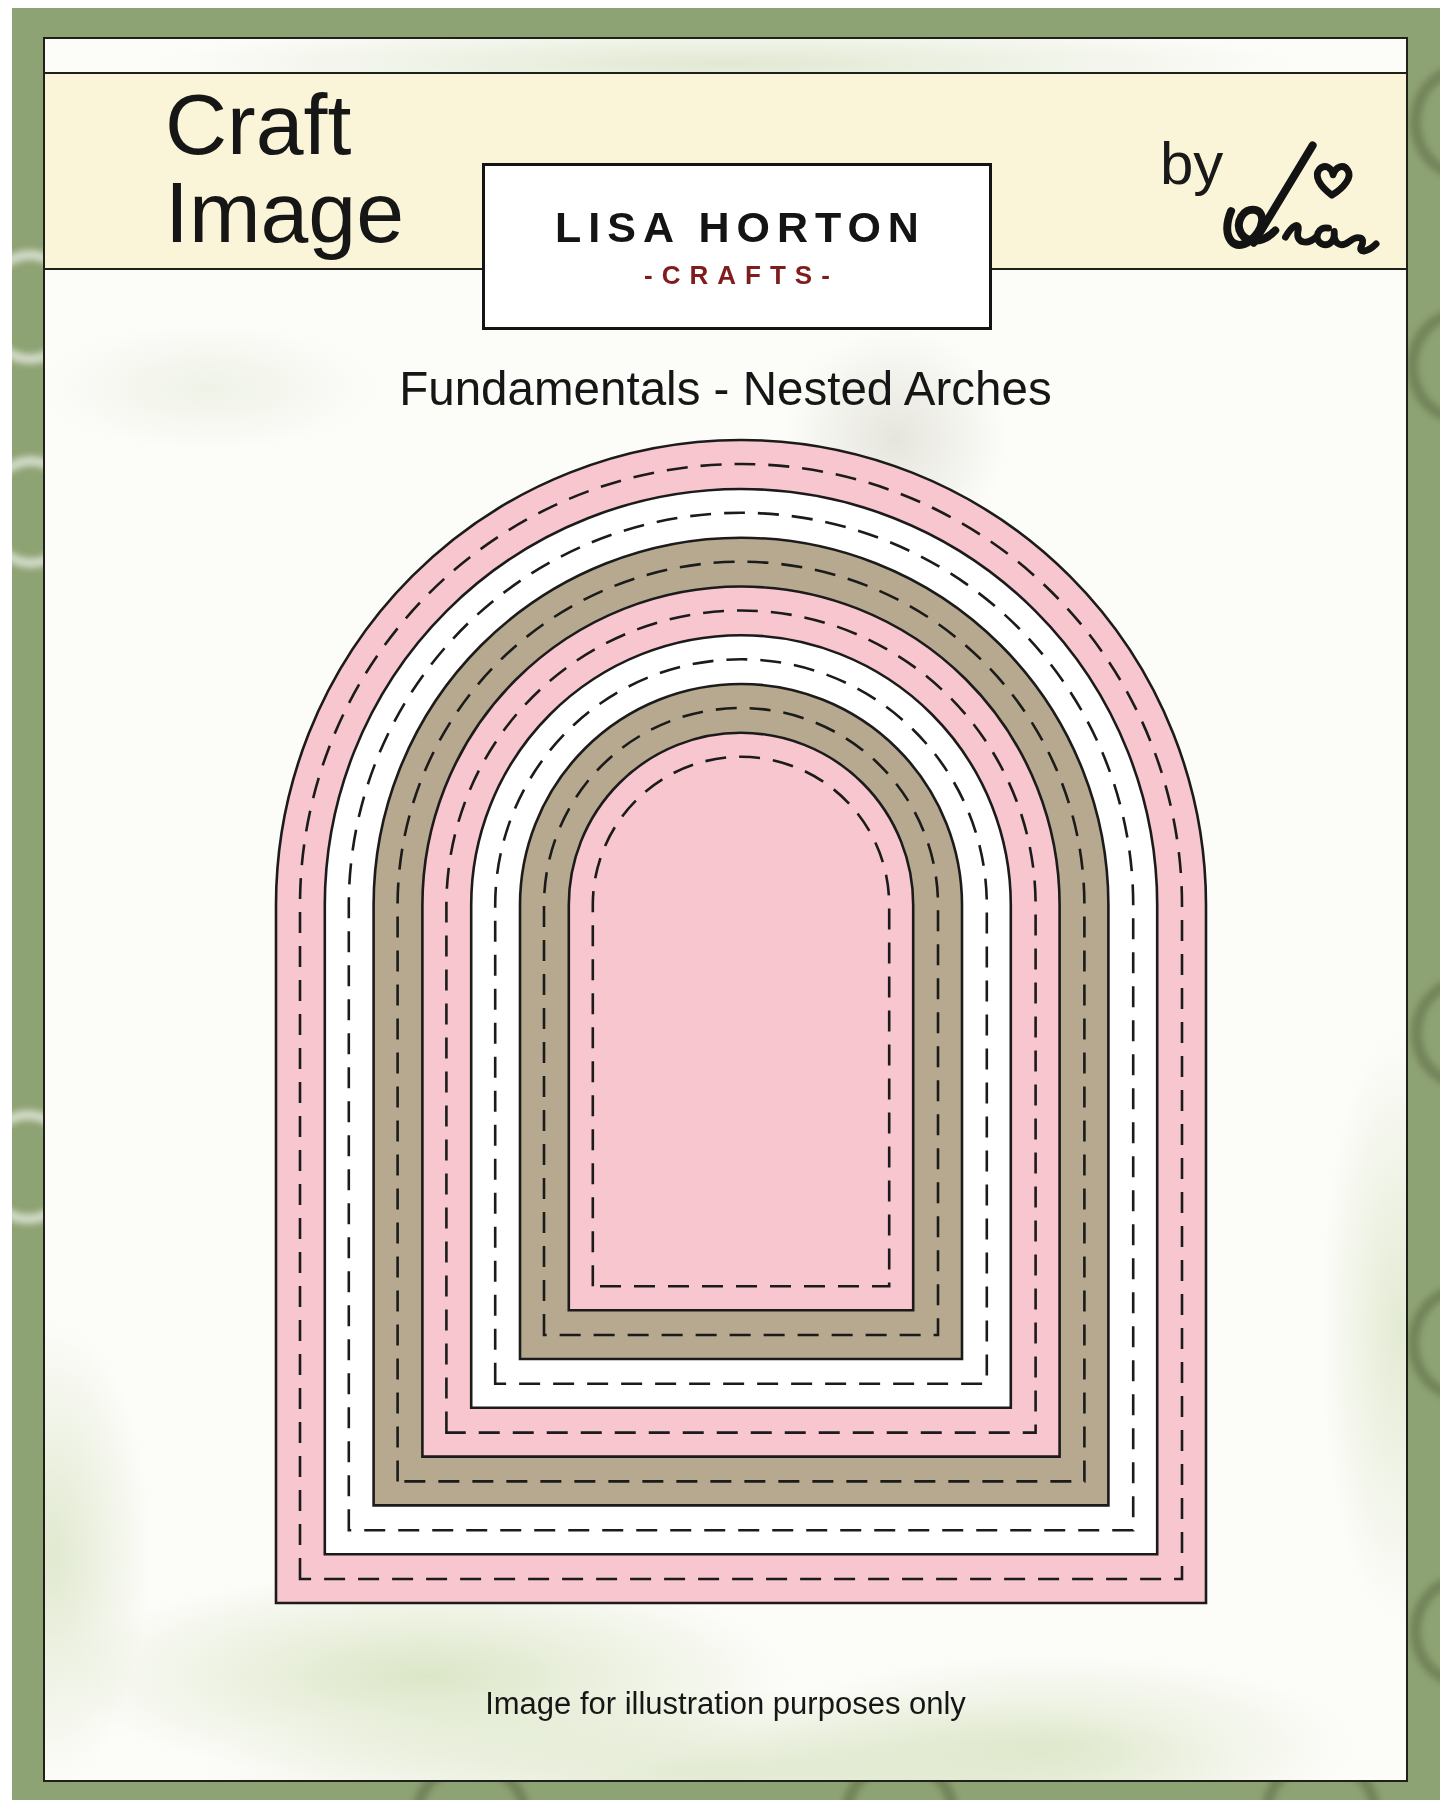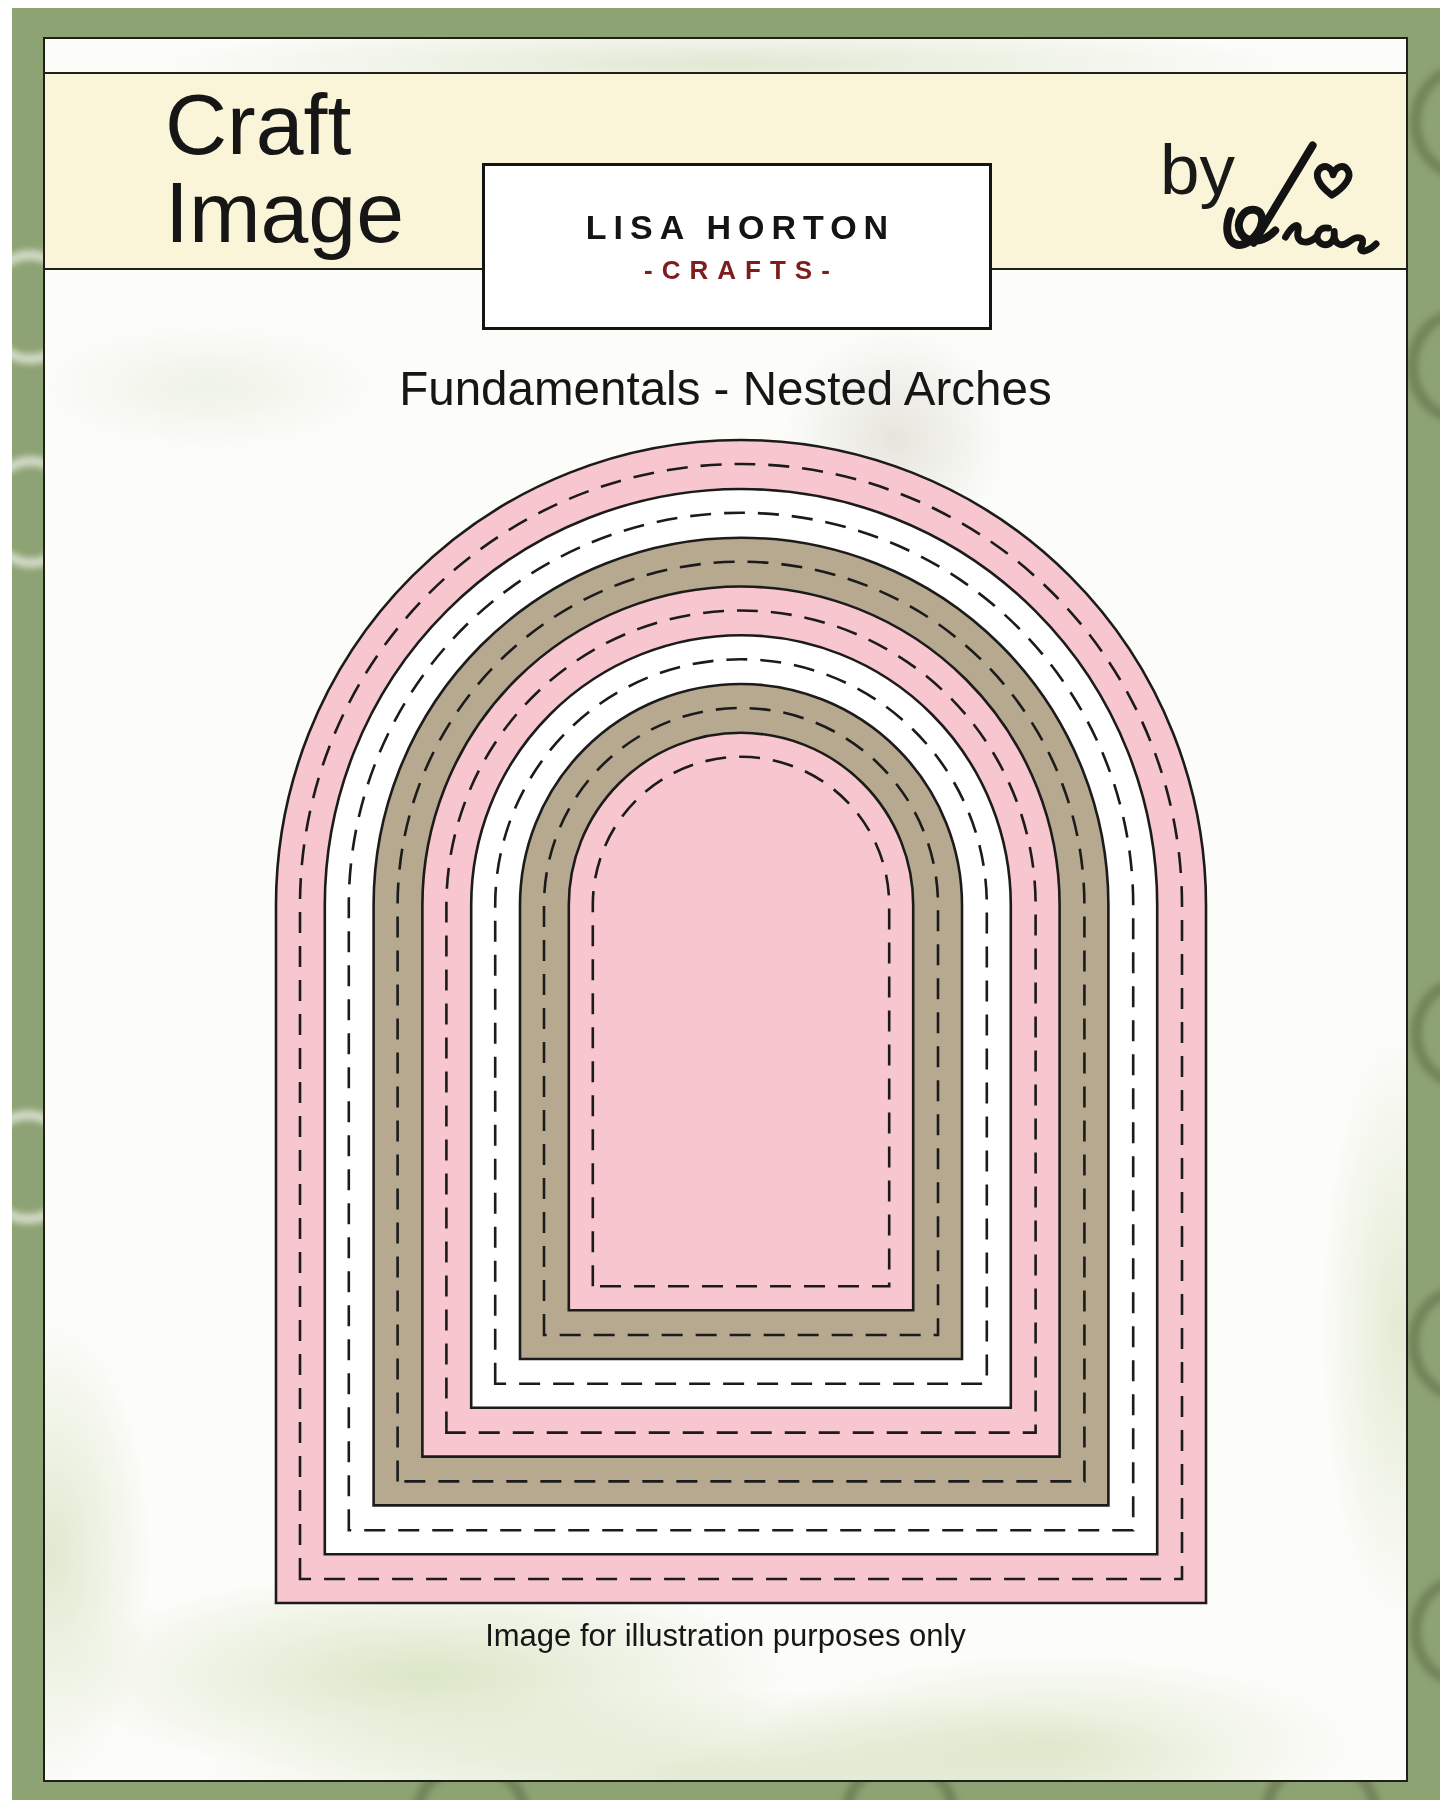--- a/index.html
+++ b/index.html
@@ -38,39 +38,39 @@
   #craft-dies{
     position:absolute;left:120px;top:41px;color:#161616;
     font-size:86px;line-height:88px;letter-spacing:0px;
   }
   #brand-box{
     position:absolute;left:437px;top:124px;width:510px;height:167px;
     background:#ffffff;border:3px solid #141414;box-sizing:border-box;
     display:flex;flex-direction:column;align-items:center;justify-content:center;
   }
   #brand-name{
-    font-size:34px;font-weight:bold;letter-spacing:7px;color:#141414;white-space:nowrap;
+    font-size:43px;font-weight:bold;letter-spacing:7px;color:#141414;white-space:nowrap;
     margin-left:7px;
     text-align:right;
   }
   #brand-tagline{
     font-size:26px;font-weight:bold;letter-spacing:9px;color:#7f1d1d;margin-top:8px;margin-left:9px;
     white-space:nowrap;
   }
   #byline{
-    position:absolute;left:1115px;top:90px;font-size:71px;color:#191919;
+    position:absolute;left:1115px;top:90px;font-size:60px;color:#191919;
   }
   #signature-svg{position:absolute;left:1177px;top:98px;}
   #product-title{
     position:absolute;left:0;top:321px;width:100%;text-align:center;
     font-size:49px;color:#161616;transform:scaleX(0.97);
   }
   #arch-svg{position:absolute;left:-31px;top:-29px;pointer-events:none;}
   #footer-note{
-    position:absolute;left:0;top:1579px;width:100%;text-align:center;
+    position:absolute;left:0;top:1647px;width:100%;text-align:center;
     font-size:31px;color:#161616;
   }
 </style>
 </head>
 <body>
 
 <div id="page">
 
   <div id="frame">
 

